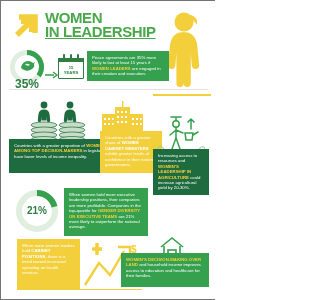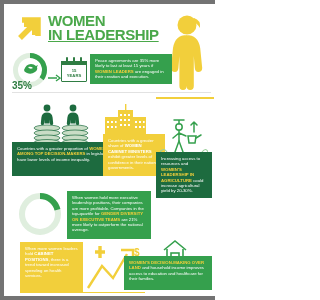--- a/index.html
+++ b/index.html
@@ -5,43 +5,43 @@
   html,body{margin:0;padding:0;}
   body{
     width:215px;height:300px;overflow:hidden;
     background:#ffffff;
     font-family:"Liberation Sans",sans-serif;
     color:#2f7d43;
   }
   .poster{
     position:relative;width:244px;height:300px;
     background:#ffffff;box-sizing:border-box;
-    border:4px solid #737373;
+    border:1px solid #737373;
     padding-left:20px;
   }
 
   
   .header{position:absolute;left:0;top:0;width:215px;height:46px;}
   .arrow-icon{position:absolute;left:12px;top:12px;width:26px;height:26px;}
   .title{
     position:absolute;left:44px;top:10px;width:115px;
     font-size:15px;line-height:14px;font-weight:bold;
     letter-spacing:-0.4px;color:#4aa84a;
   }
   .title .l2{display:block;text-decoration:underline;}
 
   
   .woman{position:absolute;left:157px;top:10px;width:50px;height:84px;}
   .ground{position:absolute;left:152px;top:93px;width:58px;height:2px;background:#f2cf3b;}
 
   
   .donut35{position:absolute;left:8px;top:48px;width:36px;height:36px;}
   .pct35{
-    position:absolute;left:8px;top:76px;width:36px;text-align:left;
-    font-size:10px;font-weight:bold;color:#2f7d43;
+    position:absolute;left:8px;top:76px;width:36px;text-align:center;
+    font-size:12px;font-weight:bold;color:#2f7d43;
   }
   .dove{position:absolute;left:18px;top:57px;width:17px;height:15px;}
   .arrow-sm{position:absolute;left:44px;top:64px;width:13px;height:8px;}
   .cal{position:absolute;left:57px;top:53px;width:26px;height:25px;}
   .cal .calbody{
     position:absolute;left:0;top:4px;width:26px;height:21px;
     border:1.6px solid #2f7d43;box-sizing:border-box;border-radius:1px;
     background:#fff;
   }
   .cal .calbar{position:absolute;left:0;top:4px;width:26px;height:4px;background:#2f7d43;}
@@ -259,20 +259,21 @@
   <div class="box-agri">
     <span>Increasing access to resources and </span><b>WOMEN'S LEADERSHIP IN AGRICULTURE</b><span> could increase agricultural yield by 20-30%.</span>
   </div>
 
   <span class="donut21">
     <svg viewBox="0 0 44 44" width="44" height="44">
       <circle cx="22" cy="22" r="18" fill="none" stroke="#dfeede" stroke-width="6"></circle>
       <circle cx="22" cy="22" r="18" fill="none" stroke="#35a04d" stroke-width="6" stroke-dasharray="23.7 89.4" transform="rotate(-90 22 22)"></circle>
     </svg>
   </span>
+  <div class="pct21">21%</div>
   <div class="box-exec">
     <span>When women hold more executive leadership positions, their companies are more profitable. Companies in the top-quartile for </span><b>GENDER DIVERSITY ON EXECUTIVE TEAMS</b><span> are 21% more likely to outperform the national average.</span>
   </div>
 
   <div class="box-budget">
     <span>When more women leaders hold </span><b>CABINET POSITIONS</b><span>, there is a trend toward increased spending on health services.</span>
   </div>
   <span class="chartup">
     <svg viewBox="0 0 58 46" width="58" height="46">
       <path d="M2 44 L16 22 L27 34 L41 10" fill="none" stroke="#f2cf3b" stroke-width="2.4"></path>

